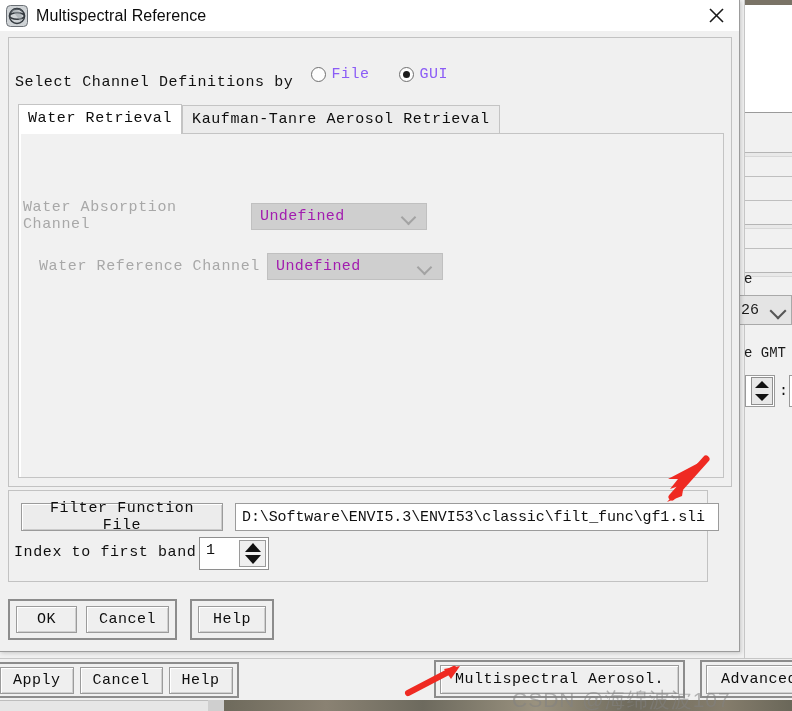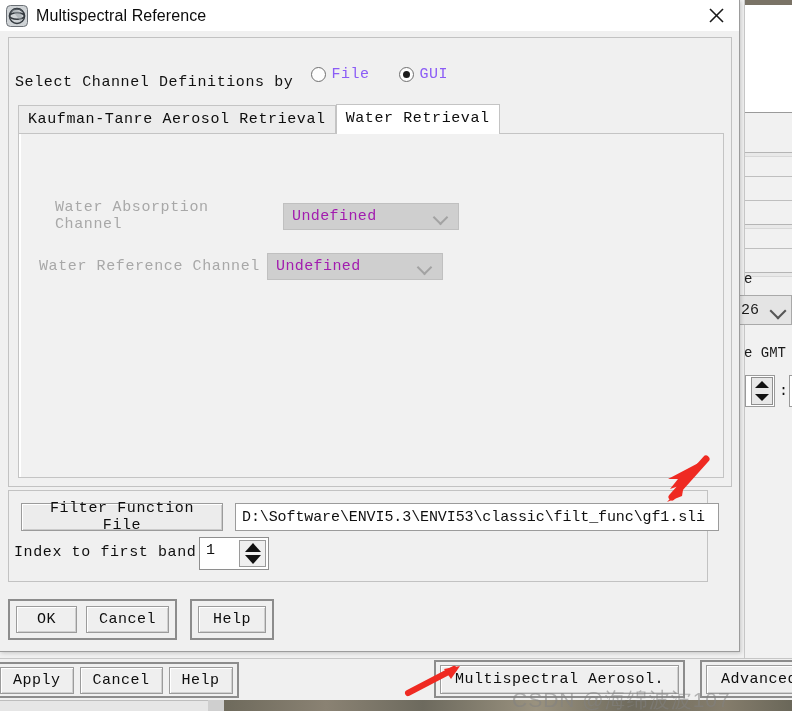--- a/index.html
+++ b/index.html
@@ -633,28 +633,28 @@
           <span class="radio-label">File</span>
         </div>
 
         <div class="radio-item">
           <span class="radio checked"></span>
           <span class="radio-label">GUI</span>
         </div>
       </div>
 
       <div class="tabstrip">
+        <div class="tab active">Water Retrieval</div>
         <div class="tab">Kaufman-Tanre Aerosol Retrieval</div>
-        <div class="tab active">Water Retrieval</div>
       </div>
 
       <div class="tabpanel">
         <div class="inner-left-white"></div>
 
-        <div class="field-row" style="left:36px; top:65px;">
+        <div class="field-row" style="left:4px; top:65px;">
           <span class="field-label">Water Absorption Channel</span>
           <div class="combo">
             <span class="ctext">Undefined</span>
             <span class="cchev"></span>
           </div>
         </div>
 
         <div class="field-row" style="left:20px; top:119px;">
           <span class="field-label">Water Reference Channel</span>
           <div class="combo">

